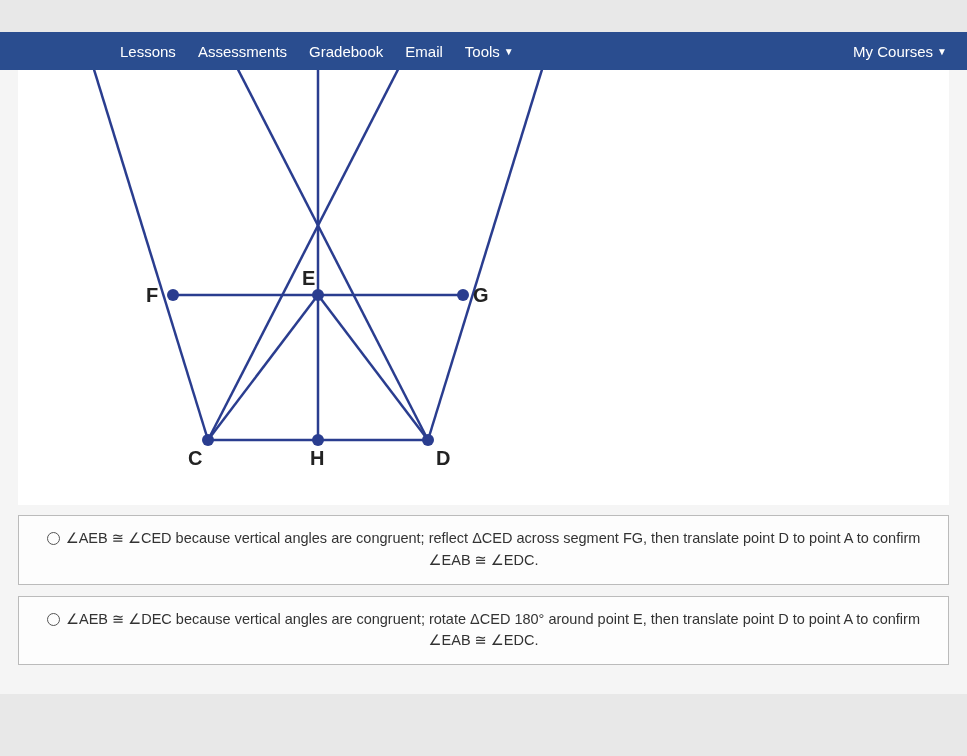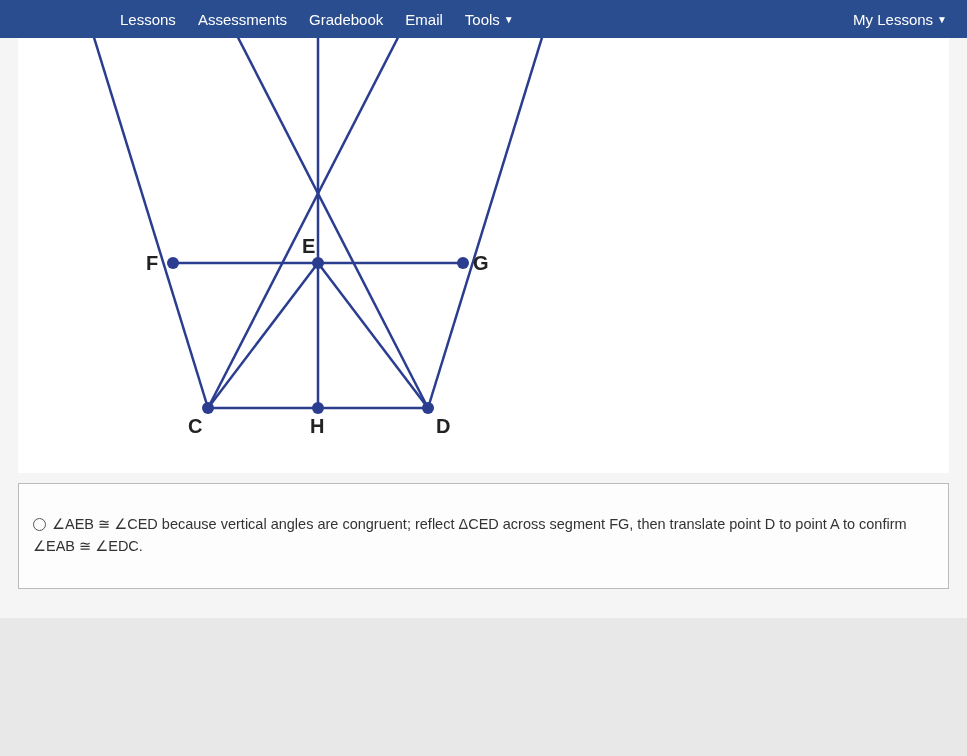--- a/index.html
+++ b/index.html
@@ -1,44 +1,44 @@
 <!DOCTYPE html>
 <html><head>
   <meta charset="utf-8">
   <style>
     * { margin: 0; padding: 0; box-sizing: border-box; }
     body { font-family: Arial, Helvetica, sans-serif; background: #e8e8e8; width: 967px; height: 756px; overflow: hidden; }
-    .navbar { background: #2a4d8f; color: #fff; height: 38px; display: flex; align-items: center; padding: 0 20px; font-size: 15px; justify-content: space-between; }
+    .navbar { background: #2a4d8f; color: #fff; height: 38px; display: flex; align-items: center; padding: 0 20px; font-size: 15px; justify-content: space-between; margin-top: 32px; }
     .nav-left { display: flex; gap: 22px; margin-left: 100px; }
     .nav-item { cursor: pointer; display: flex; align-items: center; gap: 4px; }
     .caret { font-size: 10px; }
     .content { background: #f5f5f5; padding: 0 18px 18px 18px; }
     .diagram-wrap { background: #fff; padding: 0 0 15px 40px; }
     svg.diagram { display: block; }
     .options { padding-top: 10px; }
-    .option { background: #fdfdfd; border: 1px solid #bbb; padding: 30px 14px; margin-bottom: 11px; color: #333; font-size: 14.5px; line-height: 1.5; position: relative; cursor: pointer; }
+    .option { background: #fdfdfd; border: 1px solid #bbb; padding: 12px 14px; margin-bottom: 11px; color: #333; font-size: 14.5px; line-height: 1.5; position: relative; cursor: pointer; text-align: center; }
     .option .radio { display: inline-block; width: 13px; height: 13px; border: 1.5px solid #555; border-radius: 50%; margin-right: 6px; vertical-align: -2px; }
     .seg { text-decoration: overline; }
   </style>
 </head>
 <body>
 
 <div class="navbar">
   <div class="nav-left">
     <span class="nav-item">Lessons</span>
     <span class="nav-item">Assessments</span>
     <span class="nav-item">Gradebook</span>
     <span class="nav-item">Email</span>
     <span class="nav-item">
       <span>Tools</span>
       <span class="caret">▼</span>
     </span>
   </div>
   <span class="nav-item">
-    <span>My Lessons</span>
+    <span>My Courses</span>
     <span class="caret">▼</span>
   </span>
 </div>
 
 <div class="content">
   <div class="diagram-wrap">
     <svg class="diagram" width="560" height="420" viewBox="0 0 560 420">
       <g stroke="#2a3d8f" stroke-width="2.5" fill="none">
         <line x1="30" y1="-20" x2="150" y2="370"></line>
         <line x1="490" y1="-20" x2="370" y2="370"></line>
@@ -69,16 +69,19 @@
     </svg>
   </div>
 
   <div class="options">
 
     <div class="option">
       <span class="radio"></span><span>∠AEB ≅ ∠CED because vertical angles are congruent; reflect ΔCED across segment FG, then translate point D to point A to confirm ∠EAB ≅ ∠EDC.</span>
     </div>
 
 
+    <div class="option">
+      <span class="radio"></span><span>∠AEB ≅ ∠DEC because vertical angles are congruent; rotate ΔCED 180° around point E, then translate point D to point A to confirm ∠EAB ≅ ∠EDC.</span>
+    </div>
 
 
   </div>
 </div>
 
 </body></html>

